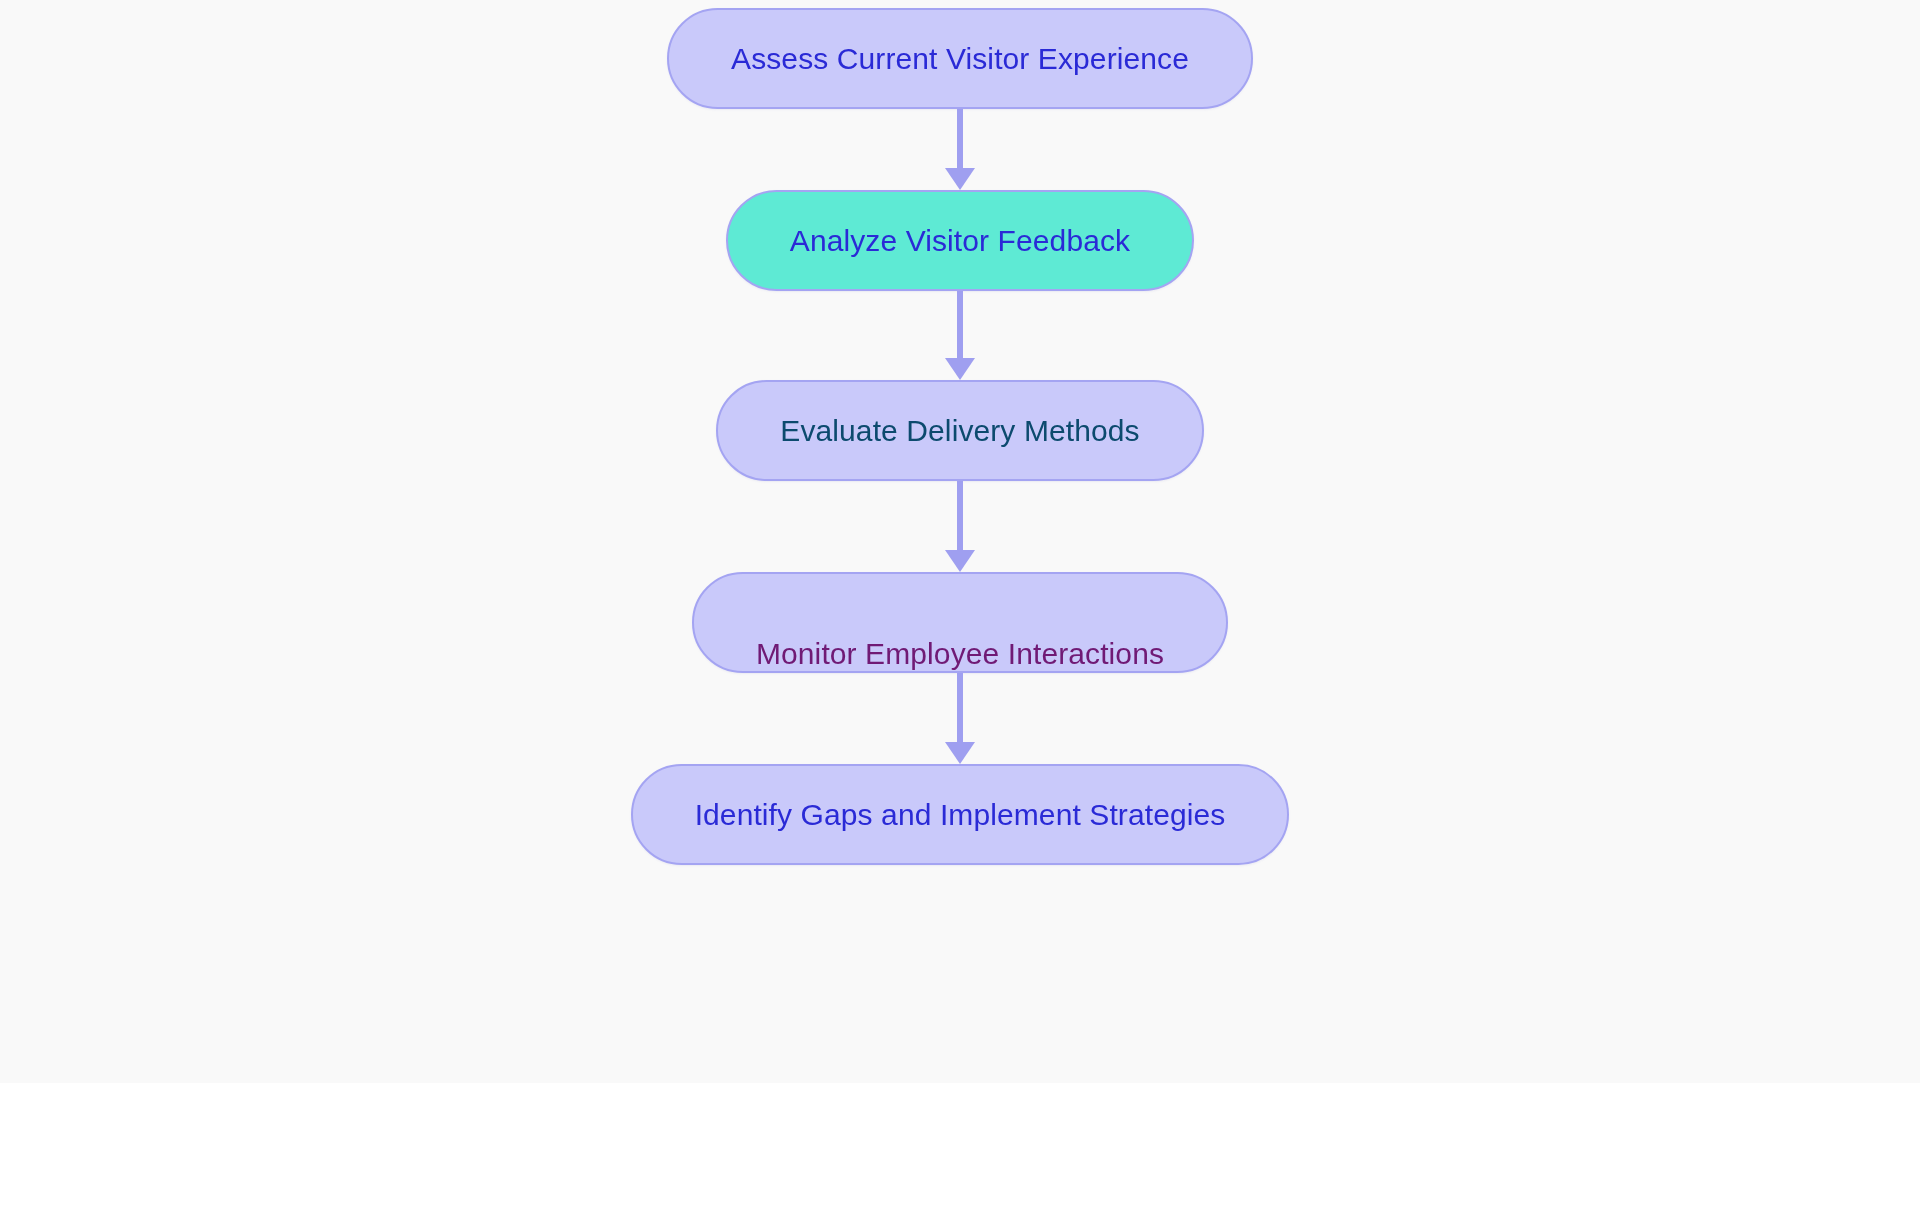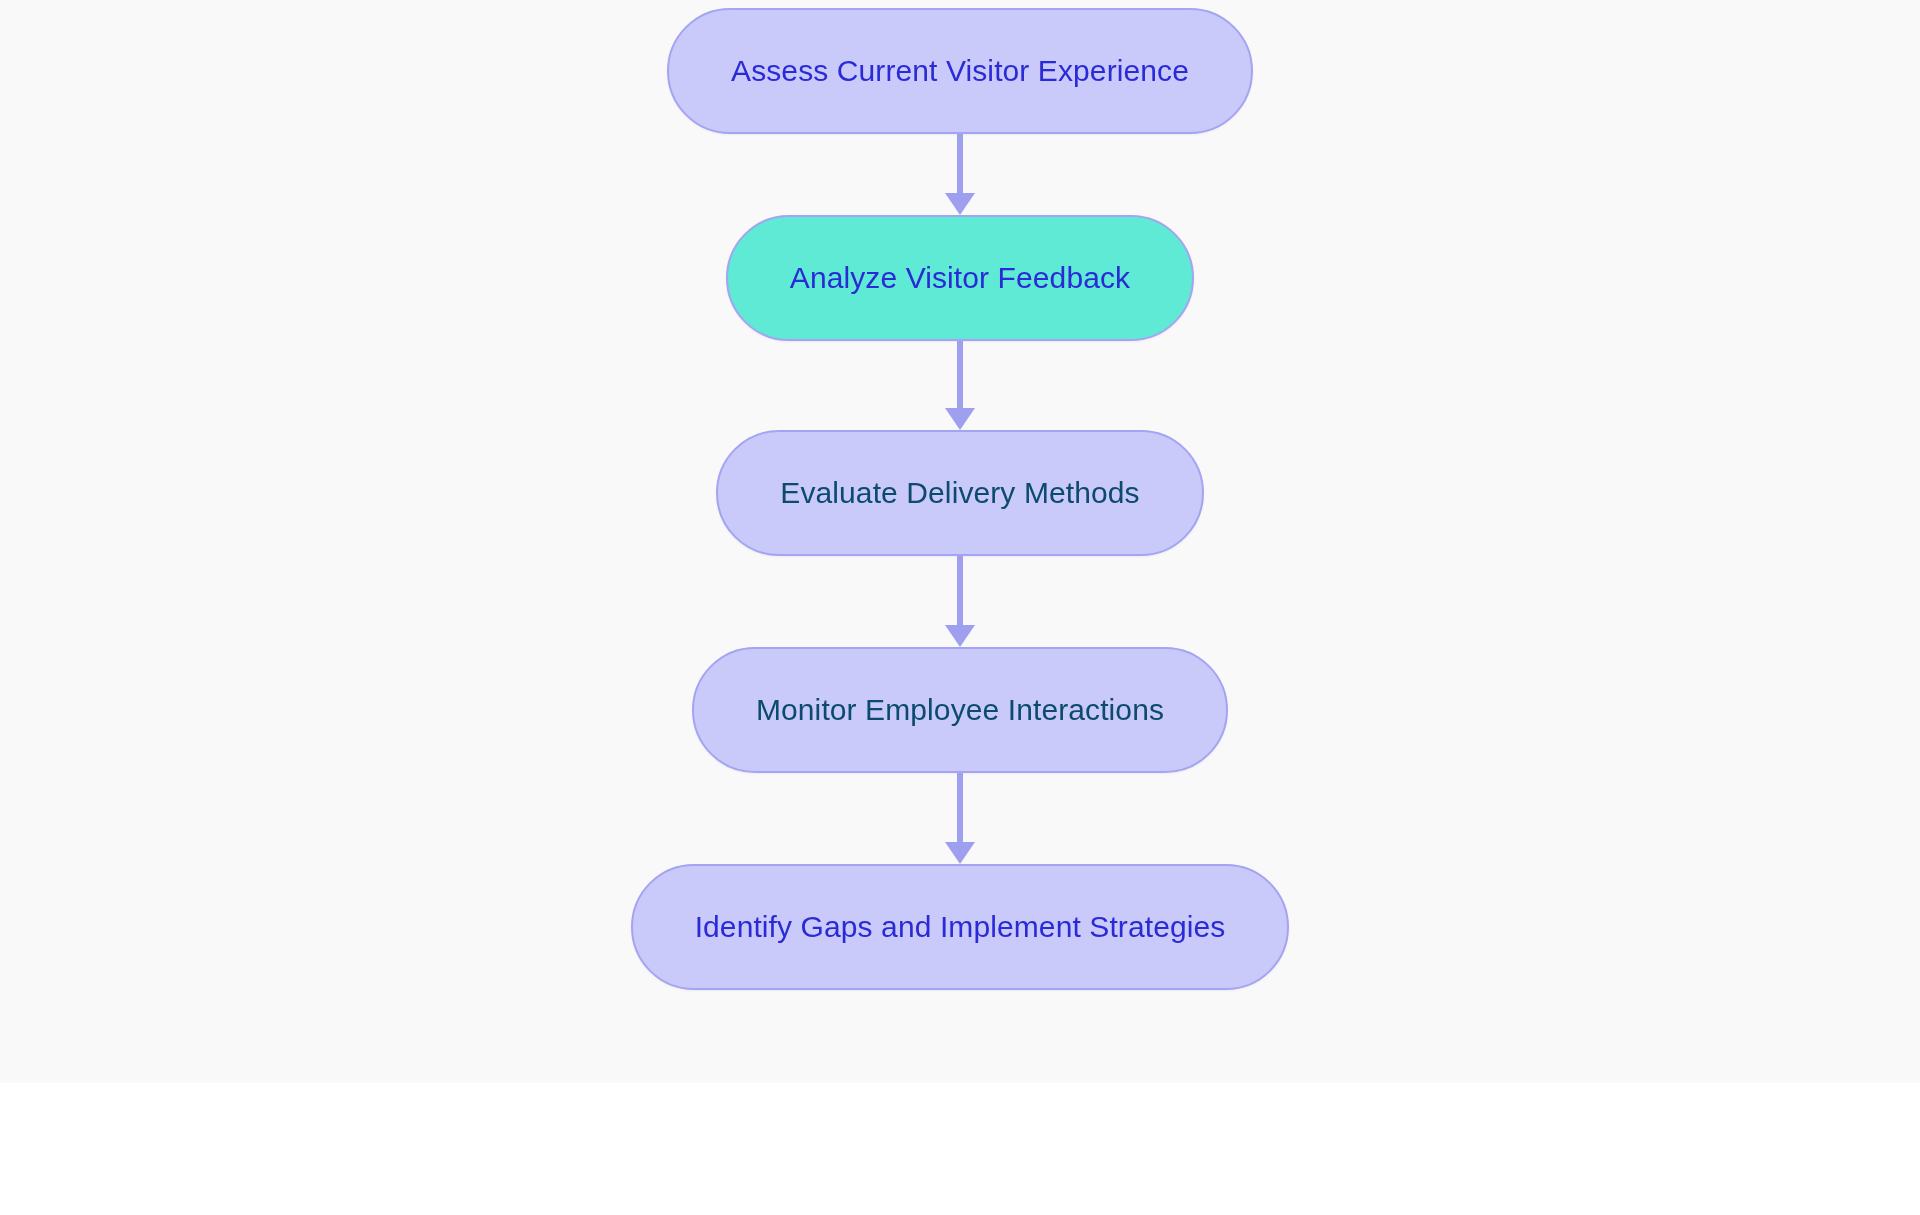--- a/index.html
+++ b/index.html
@@ -33,21 +33,21 @@
     height: 1083px;
     display: flex;
     flex-direction: column;
     align-items: center;
     justify-content: flex-start;
   }
 
   
   .flow-node {
     box-sizing: border-box;
-    height: 126px;
+    height: 101px;
     border-radius: 63px;
     background: #c9c9fa;
     border: 2px solid #a4a4f2;
     color: #2a2ad6;
     display: flex;
     align-items: center;
     justify-content: center;
     font-size: 30px;
     font-weight: 400;
     letter-spacing: 0.1px;
@@ -129,21 +129,21 @@
         <span>Evaluate Delivery Methods</span>
       </div>
     </div>
 
     <div class="flow-connector conn-3">
       <div class="connector-line" style="background: rgb(159, 159, 240);"></div>
       <div class="connector-head" style="border-top-color: rgb(159, 159, 240);"></div>
     </div>
 
     <div>
-      <div class="flow-node" style="background: rgb(201, 201, 250); border-color: rgb(164, 164, 242); color: #0c4a6e;">
+      <div class="flow-node" style="background: rgb(201, 201, 250); border-color: rgb(164, 164, 242); color: #701a75; align-items: flex-end;">
         <span>Monitor Employee Interactions</span>
       </div>
     </div>
 
     <div class="flow-connector conn-4">
       <div class="connector-line" style="background: rgb(159, 159, 240);"></div>
       <div class="connector-head" style="border-top-color: rgb(159, 159, 240);"></div>
     </div>
 
     <div>

